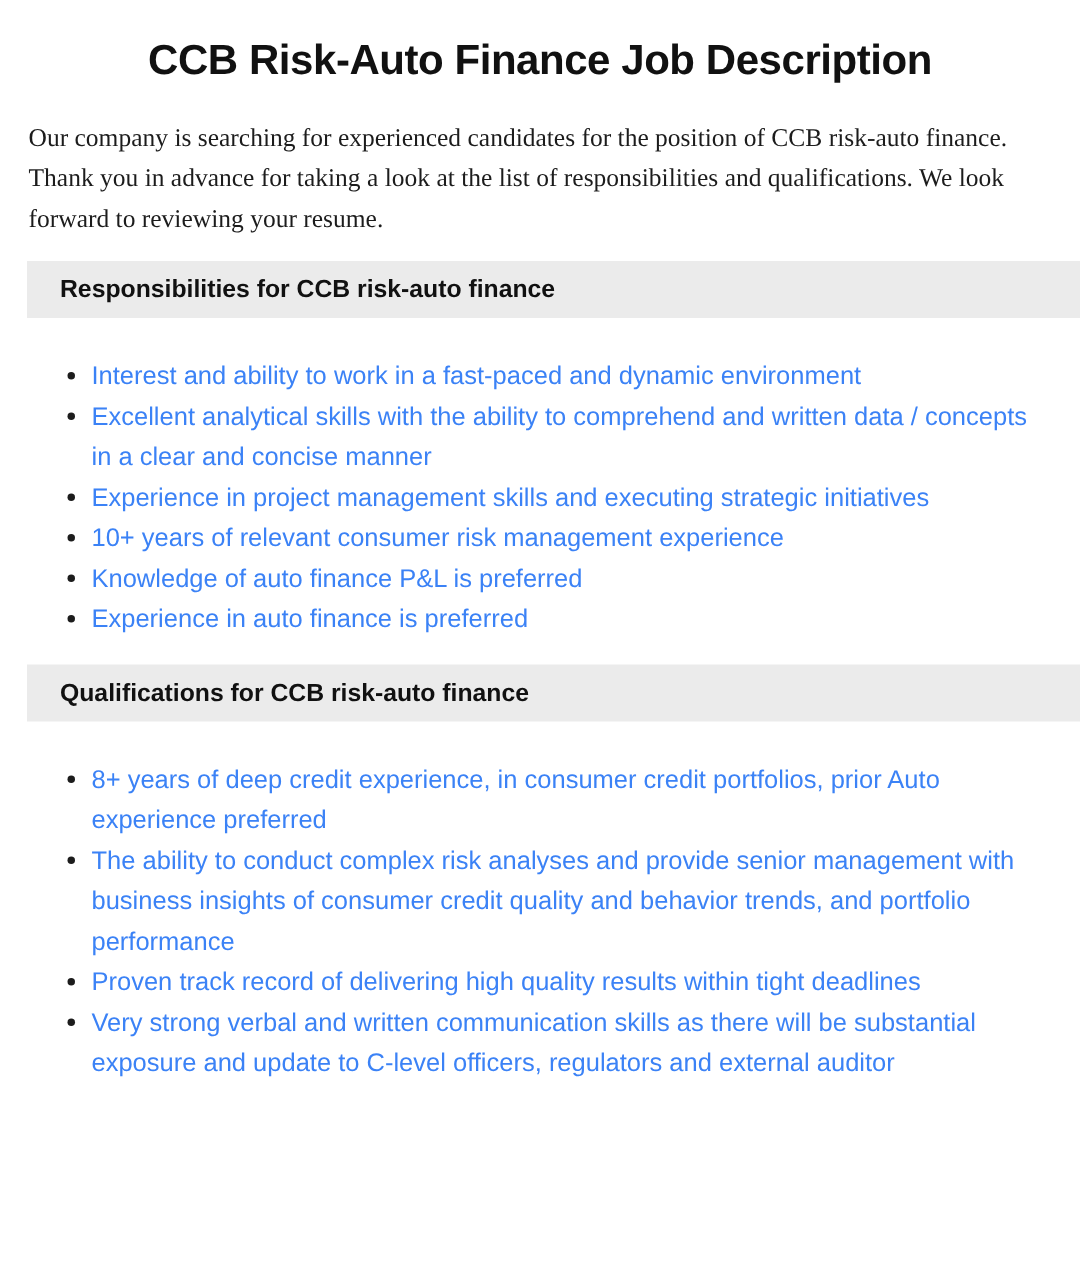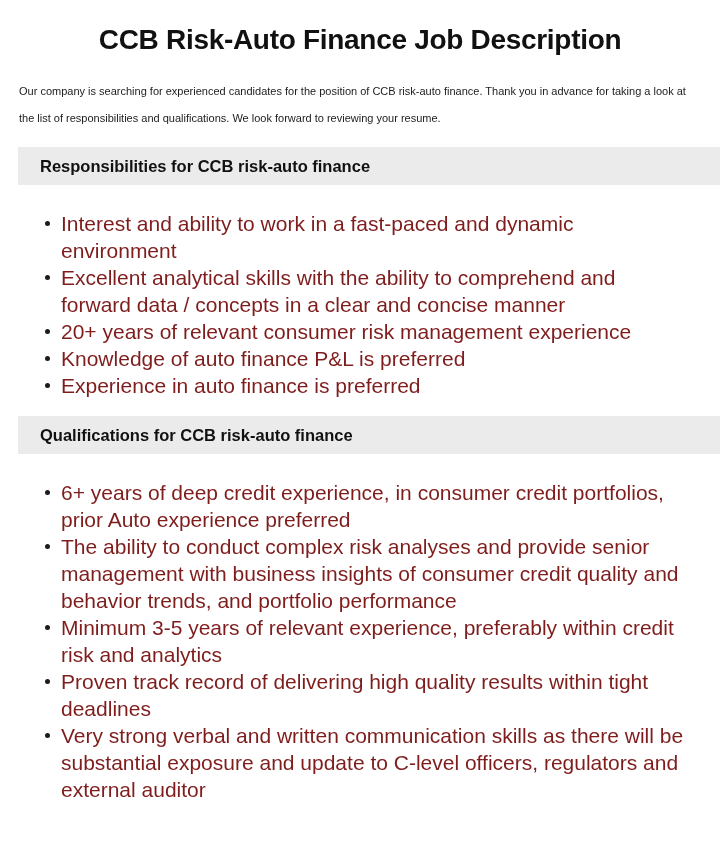--- a/index.html
+++ b/index.html
@@ -20,23 +20,24 @@
     margin-top: 20px;
     font-size: 28px;
     line-height: 40px;
     font-weight: bold;
     text-align: center;
     letter-spacing: -0.3px;
     color: #111111;
   }
   .intro {
     margin: 18px 22px 0 19px;
-    font-size: 11px;
+    font-size: 17px;
     line-height: 27px;
     color: #1c1c1c;
+    font-family: Liberation Serif, serif;
   }
   .section-header {
     margin: 15px 20px 0 18px;
     width: 714px;
     height: 38px;
     background: #ebebeb;
     display: flex;
     align-items: center;
     padding-left: 22px;
     font-size: 16.5px;
@@ -45,23 +46,23 @@
   }
   .section-header + .bullet-list { margin-top: 25px; }
   .section-header.second { margin-top: 17px; }
   .bullet-list {
     list-style: none;
     margin-left: 61px;
     margin-right: 30px;
   }
   .bullet-list li {
     position: relative;
-    font-size: 21px;
+    font-size: 17px;
     line-height: 27px;
-    color: #7f1d1d;
+    color: #3b82f6;
   }
   .bullet-list li::before {
     content: "";
     position: absolute;
     left: -16px;
     top: 11px;
     width: 5px;
     height: 5px;
     border-radius: 50%;
     background: #1c1c1c;
@@ -75,31 +76,31 @@
   <h1 class="title">CCB Risk-Auto Finance Job Description</h1>
 
   <p class="intro">Our company is searching for experienced candidates for the position of CCB risk-auto finance. Thank you in advance for taking a look at the list of responsibilities and qualifications. We look forward to reviewing your resume.</p>
 
   <div class="section-header">
     <span>Responsibilities for CCB risk-auto finance</span>
   </div>
 
   <ul class="bullet-list">
     <li>Interest and ability to work in a fast-paced and dynamic environment</li>
-    <li>Excellent analytical skills with the ability to comprehend and forward data / concepts in a clear and concise manner</li>
-    <li>20+ years of relevant consumer risk management experience</li>
+    <li>Excellent analytical skills with the ability to comprehend and written data / concepts in a clear and concise manner</li>
+    <li>Experience in project management skills and executing strategic initiatives</li>
+    <li>10+ years of relevant consumer risk management experience</li>
     <li>Knowledge of auto finance P&amp;L is preferred</li>
     <li>Experience in auto finance is preferred</li>
   </ul>
 
   <div class="section-header second">
     <span>Qualifications for CCB risk-auto finance</span>
   </div>
 
   <ul class="bullet-list">
-    <li>6+ years of deep credit experience, in consumer credit portfolios, prior Auto experience preferred</li>
+    <li>8+ years of deep credit experience, in consumer credit portfolios, prior Auto experience preferred</li>
     <li>The ability to conduct complex risk analyses and provide senior management with business insights of consumer credit quality and behavior trends, and portfolio performance</li>
-    <li>Minimum 3-5 years of relevant experience, preferably within credit risk and analytics</li>
     <li>Proven track record of delivering high quality results within tight deadlines</li>
     <li>Very strong verbal and written communication skills as there will be substantial exposure and update to C-level officers, regulators and external auditor</li>
   </ul>
 
 </div>
 
 </body></html>

